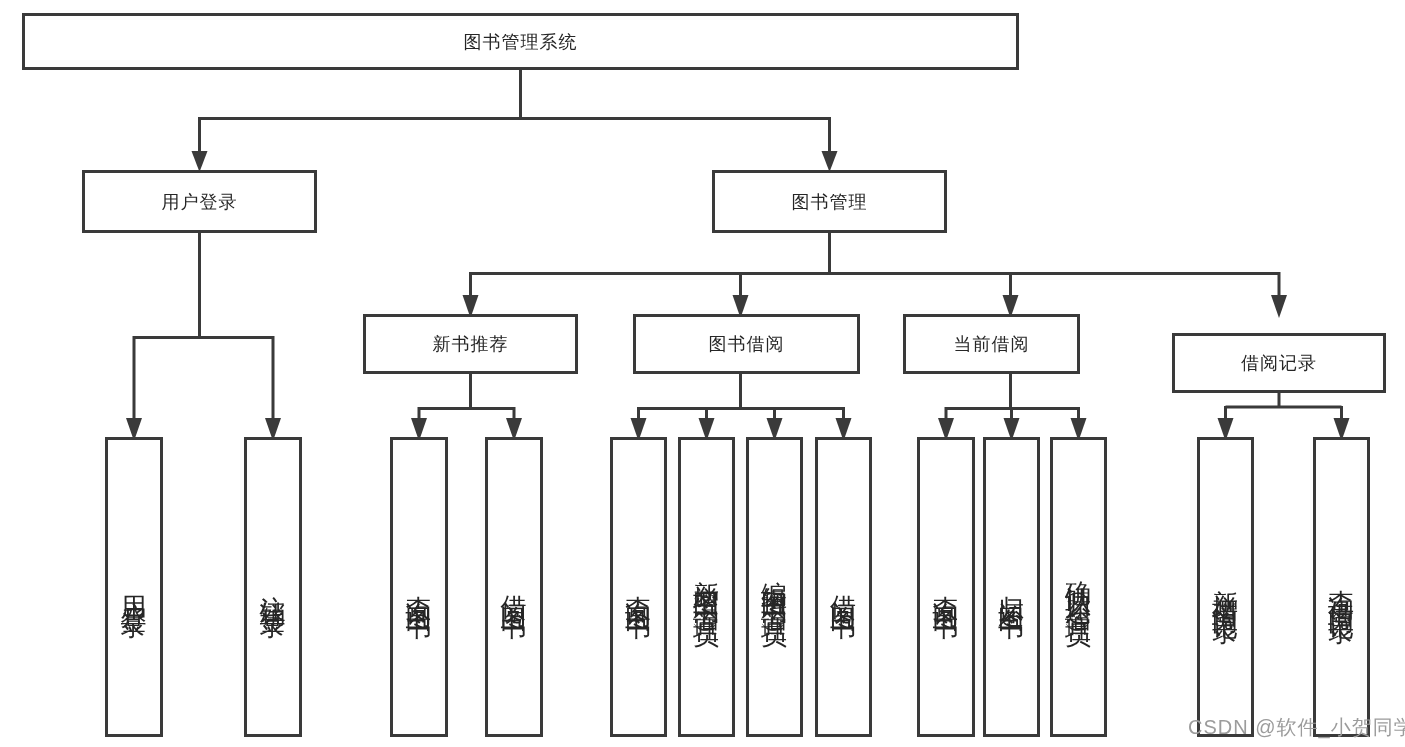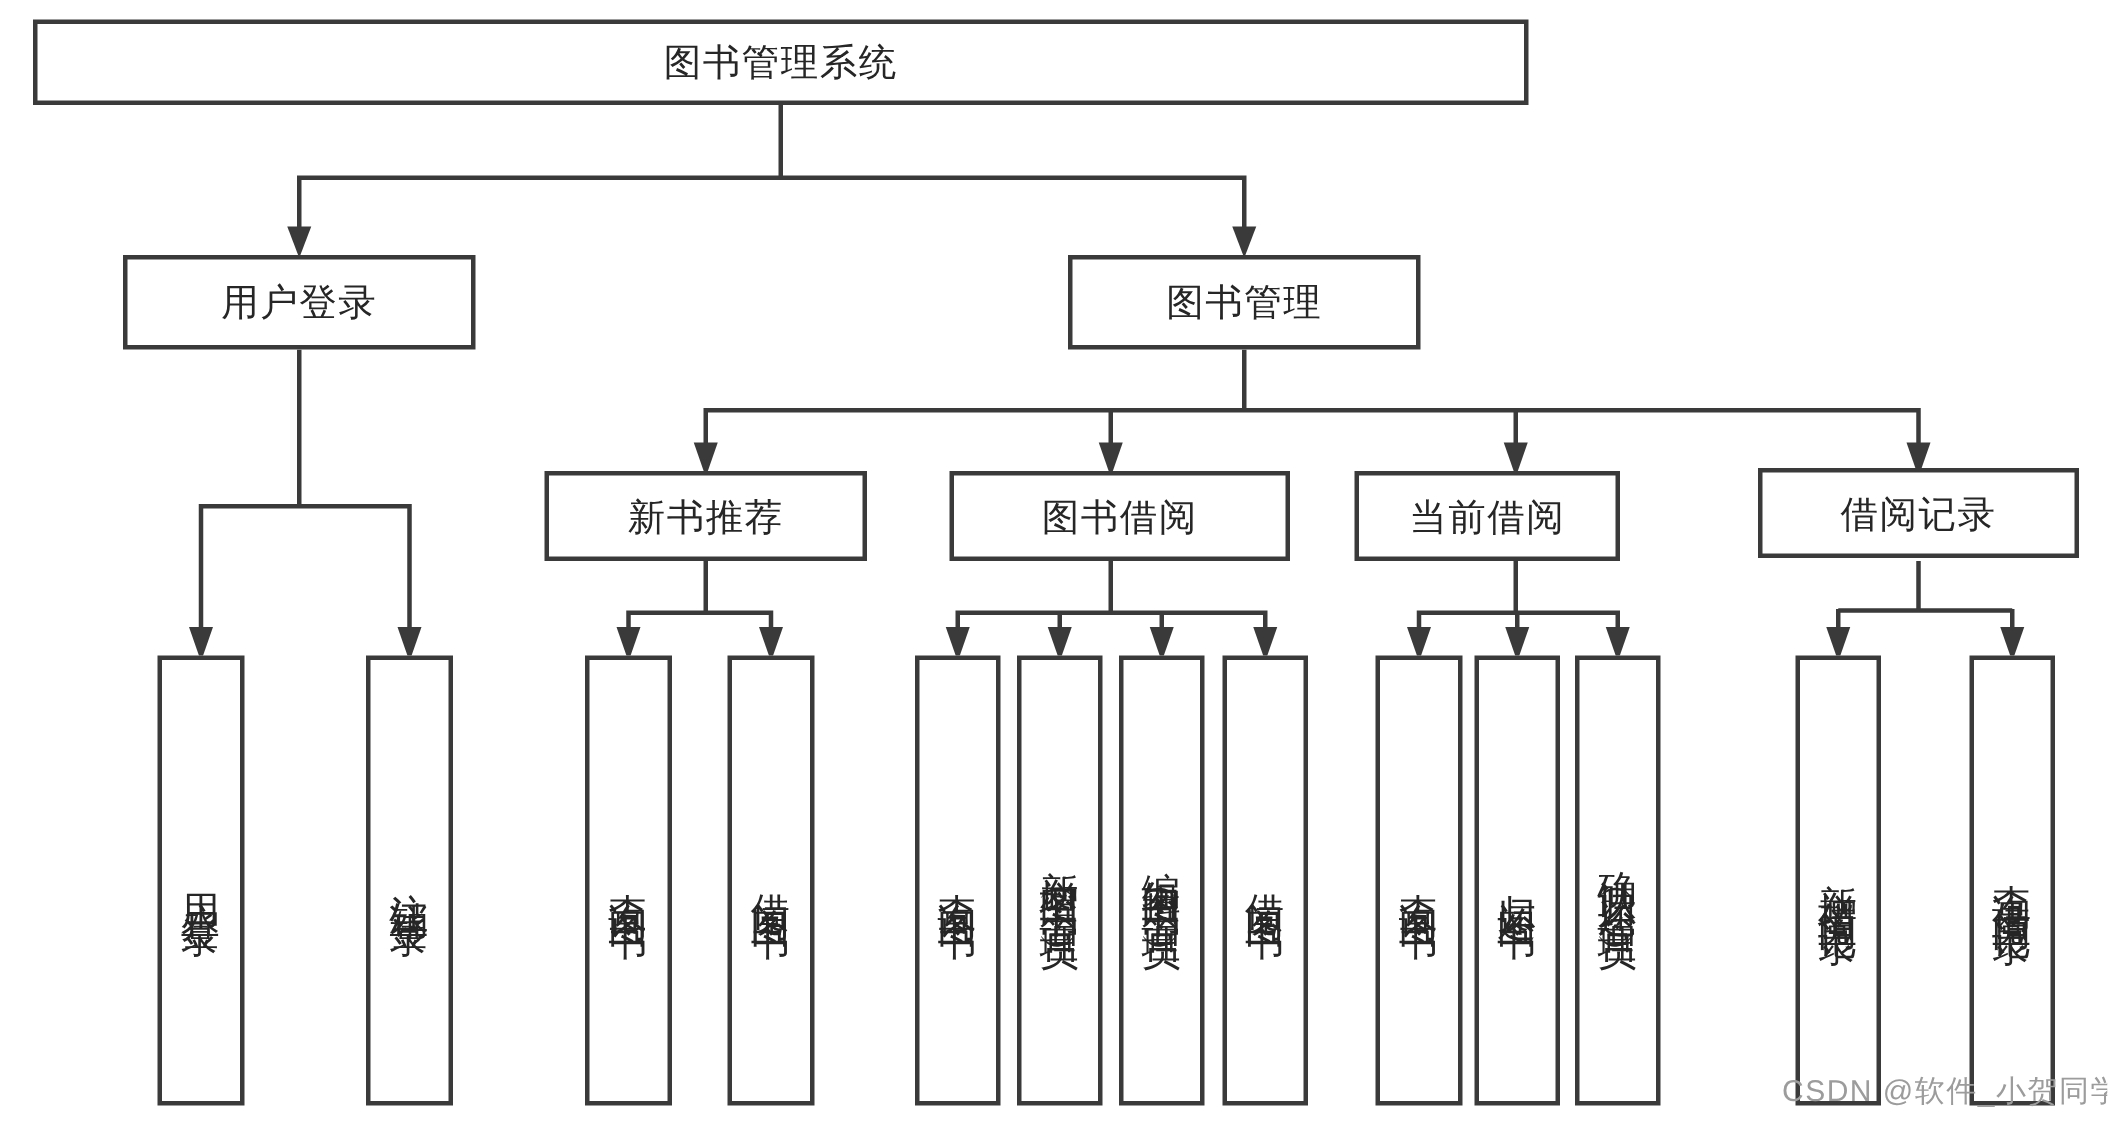--- a/index.html
+++ b/index.html
@@ -22,21 +22,21 @@
     position: absolute;
     box-sizing: border-box;
     background: #ffffff;
     border: 3px solid #3a3a3a;
     display: flex;
     align-items: center;
     justify-content: center;
     z-index: 1;
   }
   .hbox span {
-    font-size: 25px;
+    font-size: 18px;
     letter-spacing: 1px;
     white-space: nowrap;
   }
   .vbox span {
     writing-mode: vertical-rl;
     text-orientation: mixed;
     font-size: 26px;
     line-height: 1;
     letter-spacing: 6px;
     white-space: nowrap;
@@ -117,21 +117,21 @@
 
   <div class="node hbox" style="left:363px; top:314px; width:215px; height:60px;text-align:center;">
     <span>新书推荐</span>
   </div>
   <div class="node hbox" style="left:633px; top:314px; width:227px; height:60px;">
     <span>图书借阅</span>
   </div>
   <div class="node hbox" style="left:903px; top:314px; width:177px; height:60px;">
     <span>当前借阅</span>
   </div>
-  <div class="node hbox" style="left:1172px; top:312px; width:214px; height:60px;justify-content:center;">
+  <div class="node hbox" style="left:1172px; top:333px; width:214px; height:60px;justify-content:center;">
     <span>借阅记录</span>
   </div>
 
   <div class="node vbox" style="left:105px; top:437px; width:58px; height:300px;">
     <span>用户登录</span>
   </div>
   <div class="node vbox" style="left:244px; top:437px; width:58px; height:300px;">
     <span>注销登录</span>
   </div>
 

